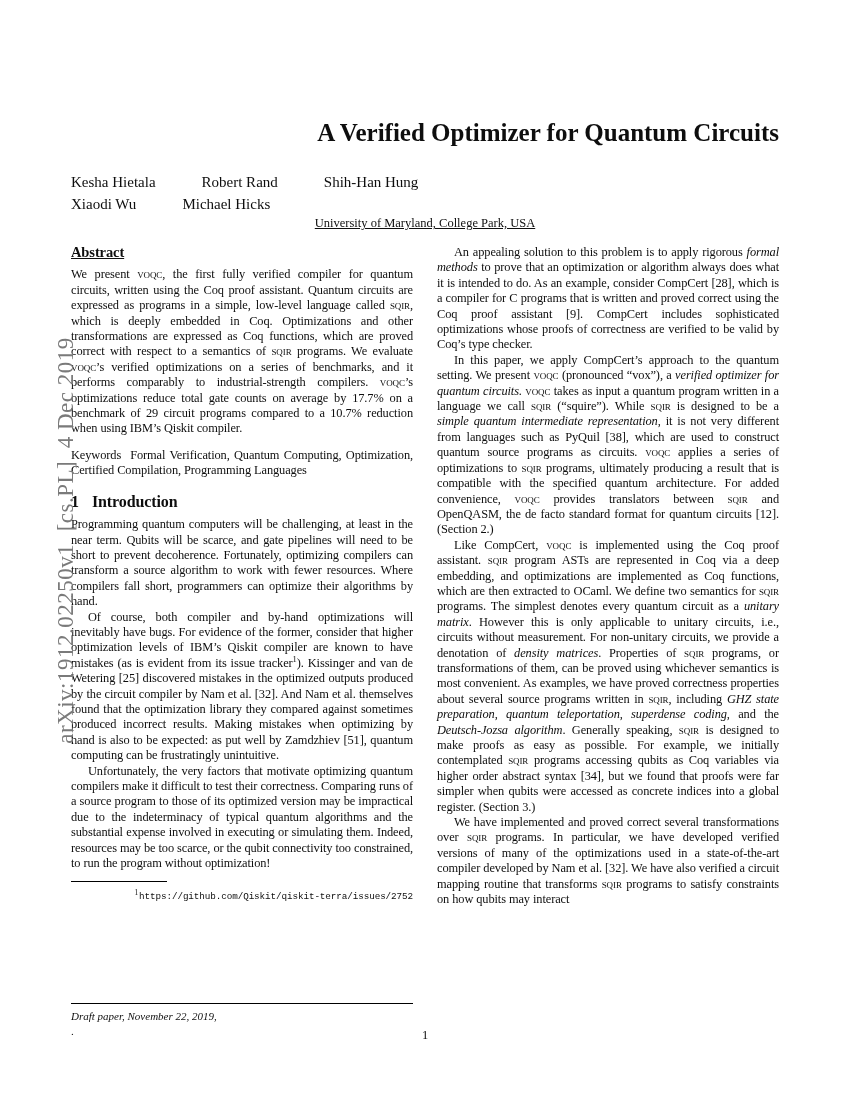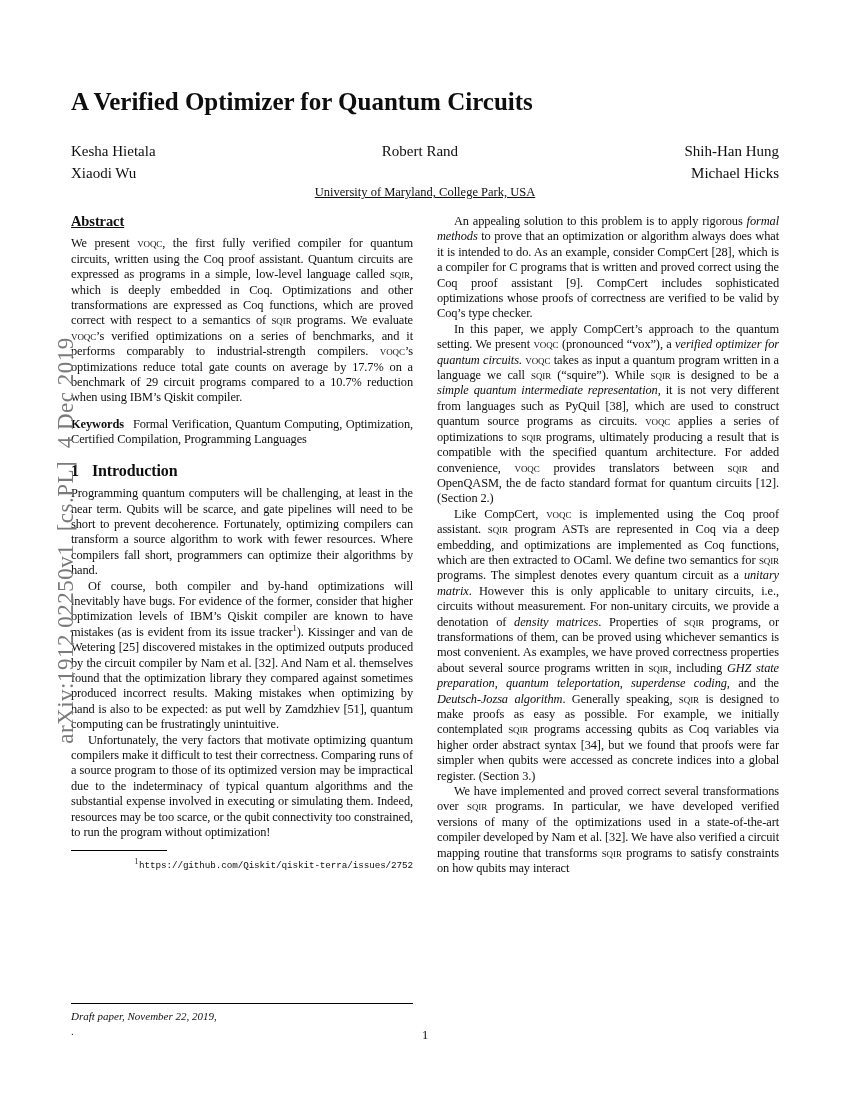--- a/index.html
+++ b/index.html
@@ -29,29 +29,29 @@
     transform: rotate(-90deg);
     text-align: center;
     font-size: 23px;
     letter-spacing: 0.5px;
     color: #7a7a7a;
     white-space: pre;
   }
 
   
   .title {
-    margin-top: 88px;
-    text-align: left;
+    margin-top: 119px;
+    text-align: right;
     font-size: 25px;
     line-height: 28px;
     font-weight: bold;
   }
   .authors {
     display: flex;
-    justify-content: space-between;
+    justify-content: flex-start;
     gap: 46px;
     font-size: 15px;
     line-height: 22px;
   }
   .authors.row1 { margin-top: 24px; }
   .affiliation {
     text-align: center;
     font-size: 12.5px;
     line-height: 17px;
     text-decoration: underline;
@@ -71,21 +71,21 @@
   .para { text-align: justify; }
   .para.indent { text-indent: 17px; }
 
   .abstract-heading {
     font-size: 14.5px;
     font-weight: bold;
     margin-bottom: 7px;
     text-decoration: underline;
   }
   .keywords { margin-top: 11px; }
-  .kw-label { font-weight: bold; margin-right: 9px; }
+  .kw-label { font-weight: normal; margin-right: 9px; }
   .section-heading {
     font-size: 16px;
     font-weight: bold;
     margin: 15px 0 8px 0;
   }
   .sec-num { margin-right: 13px; }
 
   .seg-sc { font-variant: small-caps; }
   .seg-i  { font-style: italic; }
   .seg-sup { vertical-align: super; font-size: 8.5px; line-height: 0; }

